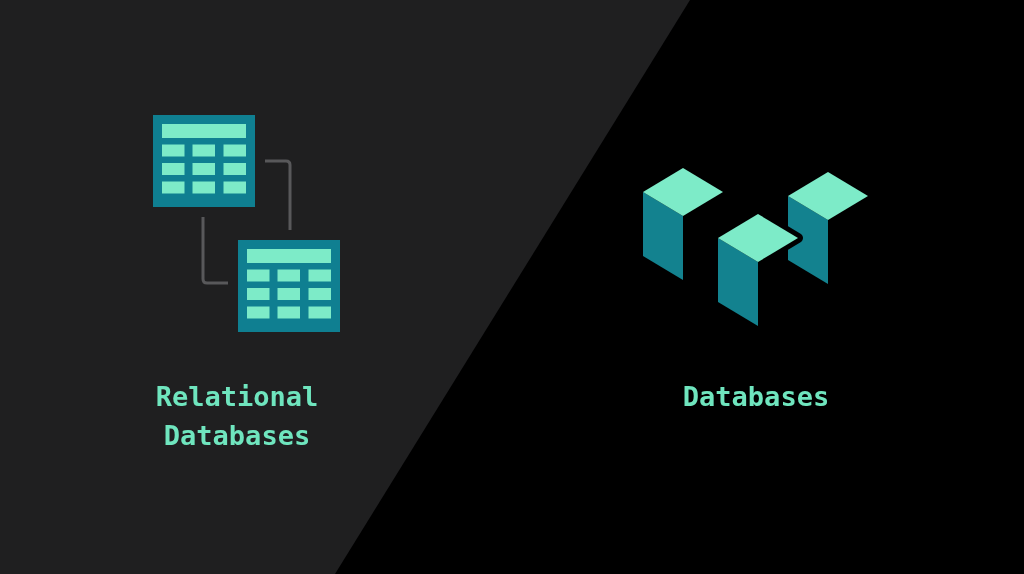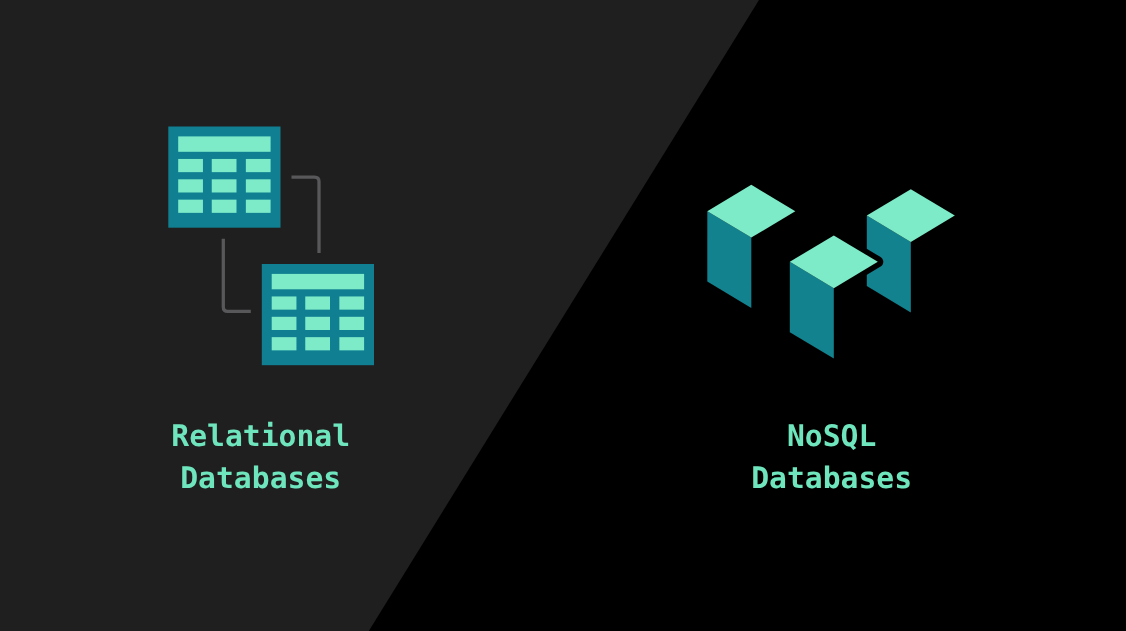--- a/index.html
+++ b/index.html
@@ -97,17 +97,16 @@
       <polygon class="cube-side" points="83,78 123,102 123,166 83,142"></polygon>
       <polygon class="cube-top" points="123,54 163,78 123,102 83,78"></polygon>
     </g>
   </svg>
 
   <div id="left-caption" class="caption">
     <div>Relational</div>
     <div>Databases</div>
   </div>
   <div id="right-caption" class="caption">
-    <div>NoSQL</div>
     <div>Databases</div>
   </div>
 
 </div>
 
 </body></html>

